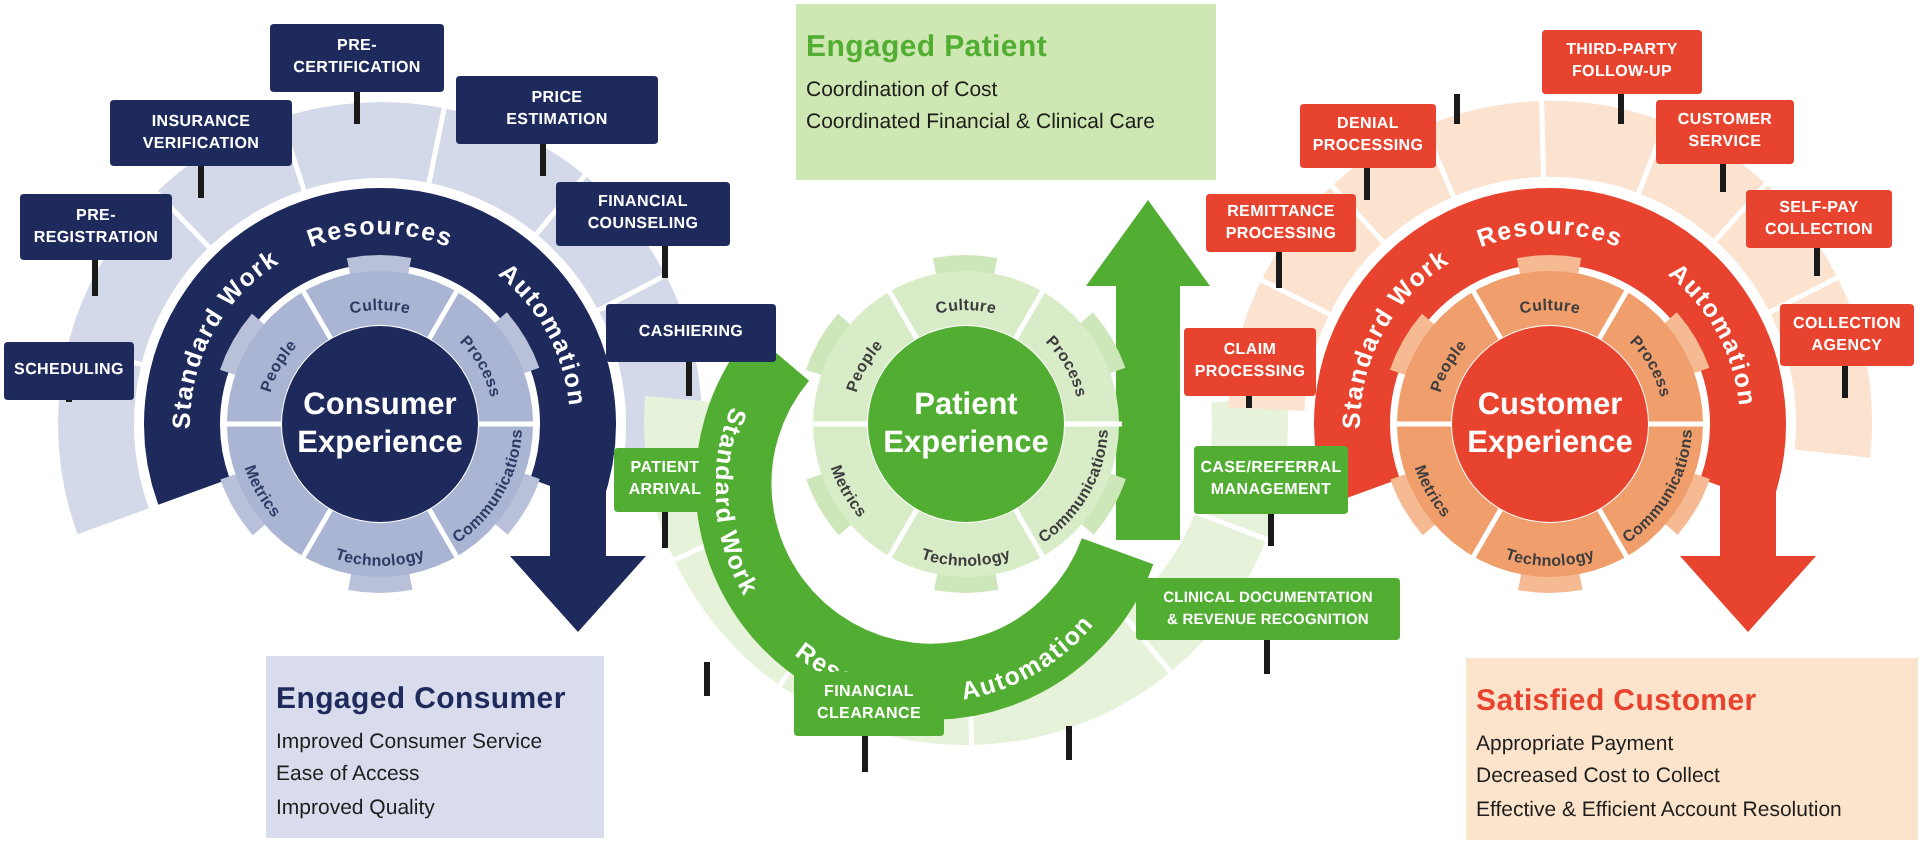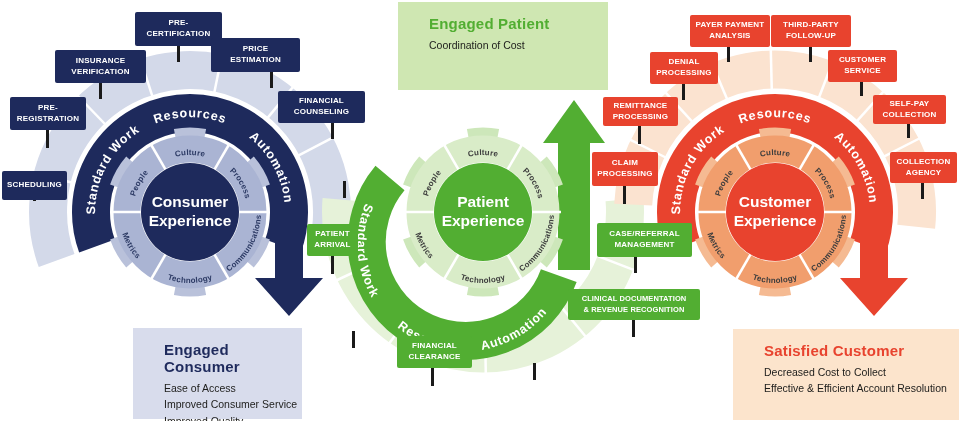--- a/index.html
+++ b/index.html
@@ -65,40 +65,40 @@
   .bx{position:absolute;display:flex;align-items:center;justify-content:center;
       text-align:center;color:#fff;font-weight:bold;font-size:8px;
       letter-spacing:.2px;line-height:1.35;white-space:pre-line;border-radius:2px}
   .b-navy{background:var(--navy)}
   .b-green{background:var(--green)}
   .b-red{background:var(--red)}
   .bx-scheduling{left:2px;top:171px;width:65px;height:29px}
   .bx-prereg{left:10px;top:97px;width:76px;height:33px}
   .bx-insver{left:55px;top:50px;width:91px;height:33px}
   .bx-precert{left:135px;top:12px;width:87px;height:34px}
-  .bx-priceest{left:211px;top:38px;width:89px;height:34px}
+  .bx-priceest{left:228px;top:38px;width:101px;height:34px}
   .bx-fincoun{left:278px;top:91px;width:87px;height:32px}
   .bx-cashier{left:303px;top:152px;width:85px;height:29px}
   .bx-patarr{left:307px;top:224px;width:51px;height:32px}
   .bx-valact{left:315px;top:297px;width:77px;height:34px}
   .bx-fincl{left:397px;top:336px;width:75px;height:32px}
   .bx-pcd{left:497px;top:331px;width:76px;height:32px}
   .bx-clindoc{left:568px;top:289px;width:132px;height:31px;font-size:7.5px;letter-spacing:.1px}
-  .bx-caseref{left:597px;top:223px;width:95px;height:34px}
-  .bx-claim{left:592px;top:152px;width:66px;height:34px}
+  .bx-caseref{left:597px;top:223px;width:77px;height:34px}
+  .bx-claim{left:592px;top:164px;width:66px;height:34px}
   .bx-remit{left:603px;top:97px;width:75px;height:29px}
   .bx-denial{left:650px;top:52px;width:68px;height:32px}
   .bx-payer{left:690px;top:15px;width:80px;height:32px}
   .bx-third{left:771px;top:15px;width:80px;height:32px}
   .bx-custsvc{left:828px;top:50px;width:69px;height:32px}
   .bx-selfpay{left:873px;top:95px;width:73px;height:29px}
   .bx-collag{left:890px;top:152px;width:67px;height:31px}
 
   
-  .summary{position:absolute;padding:13px 31px;box-sizing:border-box}
+  .summary{position:absolute;padding:13px 5px;box-sizing:border-box}
   .sum-consumer{left:133px;top:328px;width:169px;height:91px;background:var(--consumerSummaryBg)}
   .sum-patient{left:398px;top:2px;width:210px;height:88px;background:var(--patientSummaryBg)}
   .sum-customer{left:733px;top:329px;width:226px;height:91px;background:var(--customerSummaryBg)}
   .sum-title{font-size:15px;font-weight:bold;letter-spacing:.2px;margin-bottom:5px}
   .sum-consumer .sum-title{color:var(--navy)}
   .sum-patient .sum-title{color:var(--green)}
   .sum-customer .sum-title{color:var(--red)}
   .sum-item{font-size:10.5px;color:var(--bodyText);line-height:1.55;white-space:nowrap}
 </style>
 </head>
@@ -255,54 +255,55 @@
   <div class="bx b-navy bx-prereg">PRE-
 REGISTRATION</div>
   <div class="bx b-navy bx-insver">INSURANCE
 VERIFICATION</div>
   <div class="bx b-navy bx-precert">PRE-
 CERTIFICATION</div>
   <div class="bx b-navy bx-priceest">PRICE
 ESTIMATION</div>
   <div class="bx b-navy bx-fincoun">FINANCIAL
 COUNSELING</div>
+  <div class="bx b-navy bx-cashier">CASHIERING</div>
   <div class="bx b-green bx-patarr">PATIENT
 ARRIVAL</div>
   <div class="bx b-green bx-fincl">FINANCIAL
 CLEARANCE</div>
   <div class="bx b-green bx-clindoc">CLINICAL DOCUMENTATION
 &amp; REVENUE RECOGNITION</div>
   <div class="bx b-green bx-caseref">CASE/REFERRAL
 MANAGEMENT</div>
   <div class="bx b-red bx-claim">CLAIM
 PROCESSING</div>
   <div class="bx b-red bx-remit">REMITTANCE
 PROCESSING</div>
   <div class="bx b-red bx-denial">DENIAL
 PROCESSING</div>
-  <div class="bx b-red bx-payer">PAYER PAYMENT
-ANALYSIS</div>
   <div class="bx b-red bx-third">THIRD-PARTY
 FOLLOW-UP</div>
   <div class="bx b-red bx-custsvc">CUSTOMER
 SERVICE</div>
   <div class="bx b-red bx-selfpay">SELF-PAY
 COLLECTION</div>
   <div class="bx b-red bx-collag">COLLECTION
 AGENCY</div>
 
   <div class="summary sum-consumer">
     <div class="sum-title">Engaged Consumer</div>
+    <div class="sum-item">Improved Consumer Service</div>
     <div class="sum-item">Ease of Access</div>
-    <div class="sum-item">Improved Consumer Service</div>
     <div class="sum-item">Improved Quality</div>
   </div>
   <div class="summary sum-patient">
     <div class="sum-title">Engaged Patient</div>
     <div class="sum-item">Coordination of Cost</div>
+    <div class="sum-item">Coordinated Financial &amp; Clinical Care</div>
   </div>
   <div class="summary sum-customer">
     <div class="sum-title">Satisfied Customer</div>
+    <div class="sum-item">Appropriate Payment</div>
     <div class="sum-item">Decreased Cost to Collect</div>
     <div class="sum-item">Effective &amp; Efficient Account Resolution</div>
   </div>
 
 </div>
 
 </body></html>

